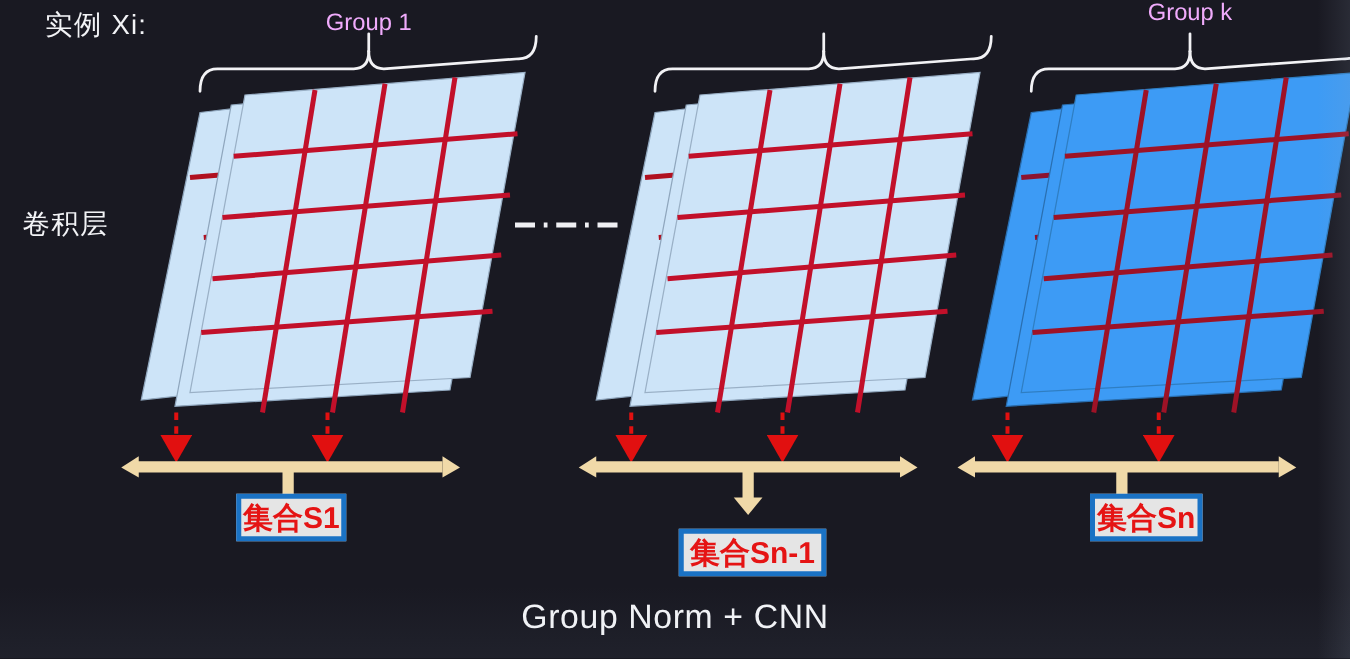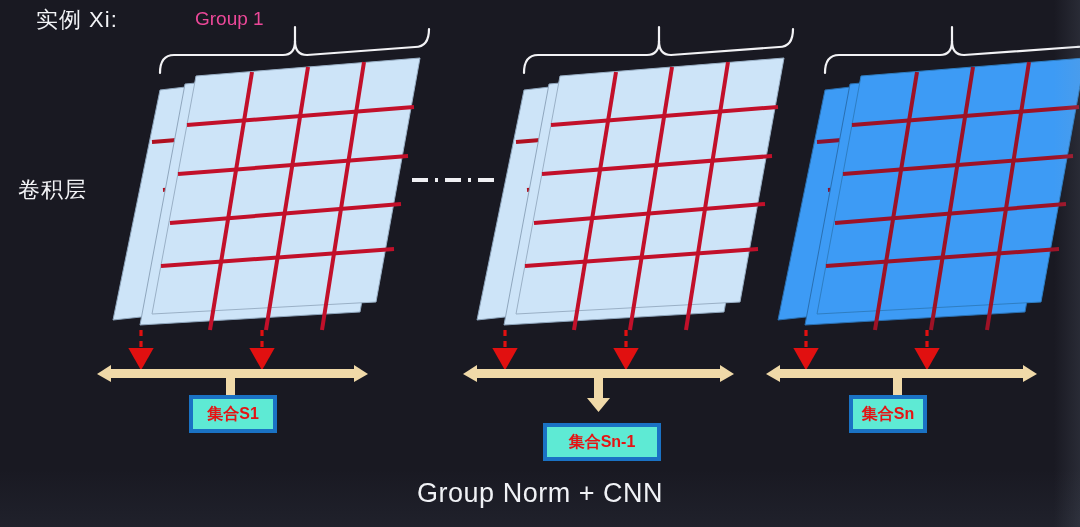--- a/index.html
+++ b/index.html
@@ -34,40 +34,40 @@
   
   .label-cn {
     position: absolute;
     color: #f2f3f6;
     font-size: 22px;
     letter-spacing: 1px;
     white-space: nowrap;
   }
   .group-label {
     position: absolute;
-    color: #ec4899;
+    color: #f0abfc;
     font-size: 19px;
     white-space: nowrap;
-    text-align: left;
+    text-align: center;
   }
   .caption {
     position: absolute;
     color: #f4f5f8;
     font-size: 27px;
     letter-spacing: 0.5px;
     white-space: nowrap;
   }
 
   
   .set-box {
     position: absolute;
     border: 4px solid #1a72c4;
-    background: #5eead4;
+    background: #e5e5e5;
     color: #e51414;
-    font-size: 16px;
+    font-size: 24px;
     font-weight: bold;
     display: flex;
     align-items: center;
     justify-content: center;
     letter-spacing: 0px;
     box-sizing: border-box;
     white-space: nowrap;
   }
 
   svg.overlay {
@@ -222,28 +222,29 @@
       <polygon points="766,374 780,365 780,382 z"></polygon>
       <rect x="779" y="369" width="244" height="9"></rect>
       <polygon points="1037,374 1023,365 1023,382 z"></polygon>
       <rect x="893" y="377" width="9" height="26"></rect>
       <polygon points="897.5,412 886,398 909,398 z"></polygon>
     </g>
   </svg>
 
   <div class="label-cn" style="left:36px; top:5px;">实例 Xi:</div>
 
-  <div class="label-cn" style="left:18px; top:175px;">卷积层</div>
+  <div class="label-cn" style="left:18px; top:164px;">卷积层</div>
 
   <div class="group-label" style="left:195px; top:8px; width:200px;">Group 1</div>
 
 
+  <div class="group-label" style="left:852px; top:0px; width:200px;">Group k</div>
 
   <div class="set-box" style="left:189px; top:395px; width:88px; height:38px;">集合S1</div>
 
   <div class="set-box" style="left:543px; top:395px; width:118px; height:38px;margin-top:28px;">集合Sn-1</div>
 
-  <div class="set-box" style="left:849px; top:395px; width:78px; height:38px;">集合Sn</div>
+  <div class="set-box" style="left:872px; top:395px; width:90px; height:38px;">集合Sn</div>
 
   <div class="caption" style="left:0; top:478px; width:1080px; text-align:center;">Group Norm + CNN</div>
 
   <div class="vig-bottom"></div>
 </div>
 
 </body></html>

